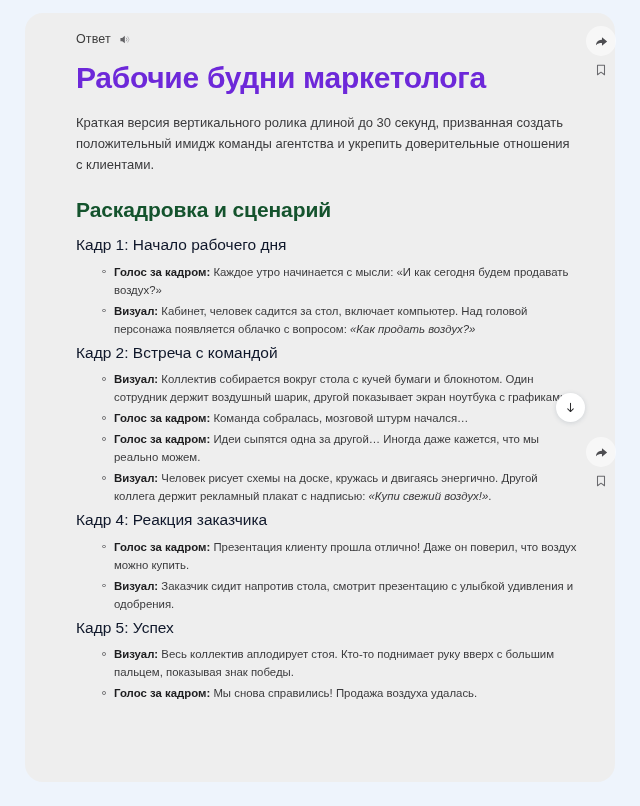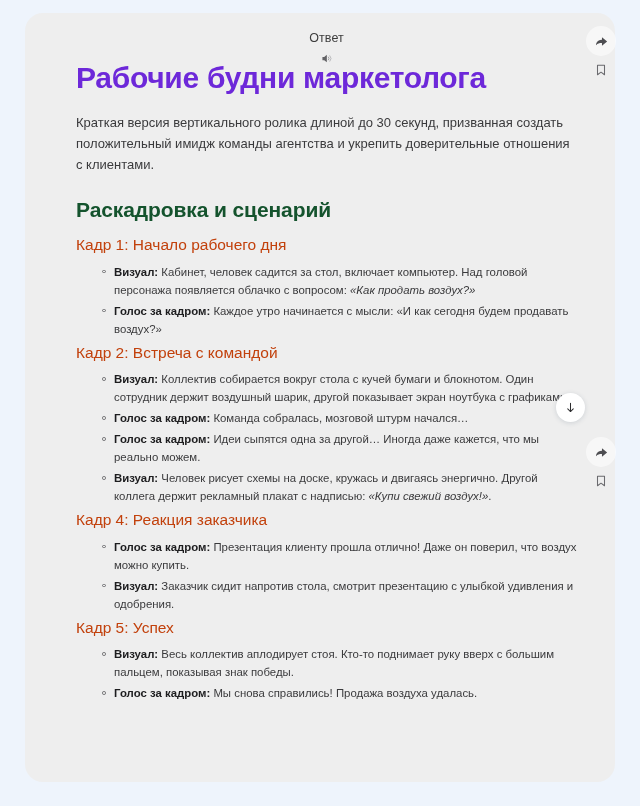--- a/index.html
+++ b/index.html
@@ -30,21 +30,20 @@
     overflow: hidden;
   }
 
   
   .answer-head {
     display: flex;
     align-items: center;
     gap: 7px;
     margin: 0 0 13px 0;
     height: 16px;
-    flex-direction: column;
   }
   .answer-head .label {
     font-size: 12.5px;
     color: #3c3c3c;
     letter-spacing: .1px;
   }
   .speaker-icon {
     display: inline-flex;
     align-items: center;
     cursor: pointer;
@@ -65,21 +64,21 @@
     line-height: 1.2;
     font-weight: 600;
     color: #14532d;
     margin: 22px 0 13px 0;
     letter-spacing: -0.1px;
   }
   h3.scene-title {
     font-size: 15.5px;
     line-height: 1.25;
     font-weight: 500;
-    color: #c2410c;
+    color: #0f172a;
     margin: 5px 0 8px 0;
   }
   p.para {
     font-size: 13px;
     line-height: 1.62;
     color: #3a3a3c;
     margin: 0 0 0 0;
   }
 
   
@@ -171,22 +170,22 @@
   </div>
 
   <h1 class="doc-title">Рабочие будни маркетолога</h1>
 
   <p class="para">Краткая версия вертикального ролика длиной до 30 секунд, призванная создать положительный имидж команды агентства и укрепить доверительные отношения с клиентами.</p>
 
   <h2 class="sec-title">Раскадровка и сценарий</h2>
 
   <h3 class="scene-title">Кадр 1: Начало рабочего дня</h3>
   <ul class="scene-list">
+    <li><span class="lbl">Голос за кадром:</span><span> Каждое утро начинается с мысли: «И как сегодня будем продавать воздух?»</span></li>
     <li><span class="lbl">Визуал:</span><span> Кабинет, человек садится за стол, включает компьютер. Над головой персонажа появляется облачко с вопросом: </span><span class="it">«Как продать воздух?»</span><span></span></li>
-    <li><span class="lbl">Голос за кадром:</span><span> Каждое утро начинается с мысли: «И как сегодня будем продавать воздух?»</span></li>
   </ul>
 
   <h3 class="scene-title">Кадр 2: Встреча с командой</h3>
   <ul class="scene-list">
     <li><span class="lbl">Визуал:</span><span> Коллектив собирается вокруг стола с кучей бумаги и блокнотом. Один сотрудник держит воздушный шарик, другой показывает экран ноутбука с графиками.</span><span class="it"></span><span></span></li>
     <li><span class="lbl">Голос за кадром:</span><span> Команда собралась, мозговой штурм начался…</span></li>
   </ul>
 
   <ul class="scene-list">
     <li><span class="lbl">Голос за кадром:</span><span> Идеи сыпятся одна за другой… Иногда даже кажется, что мы реально можем.</span></li>

